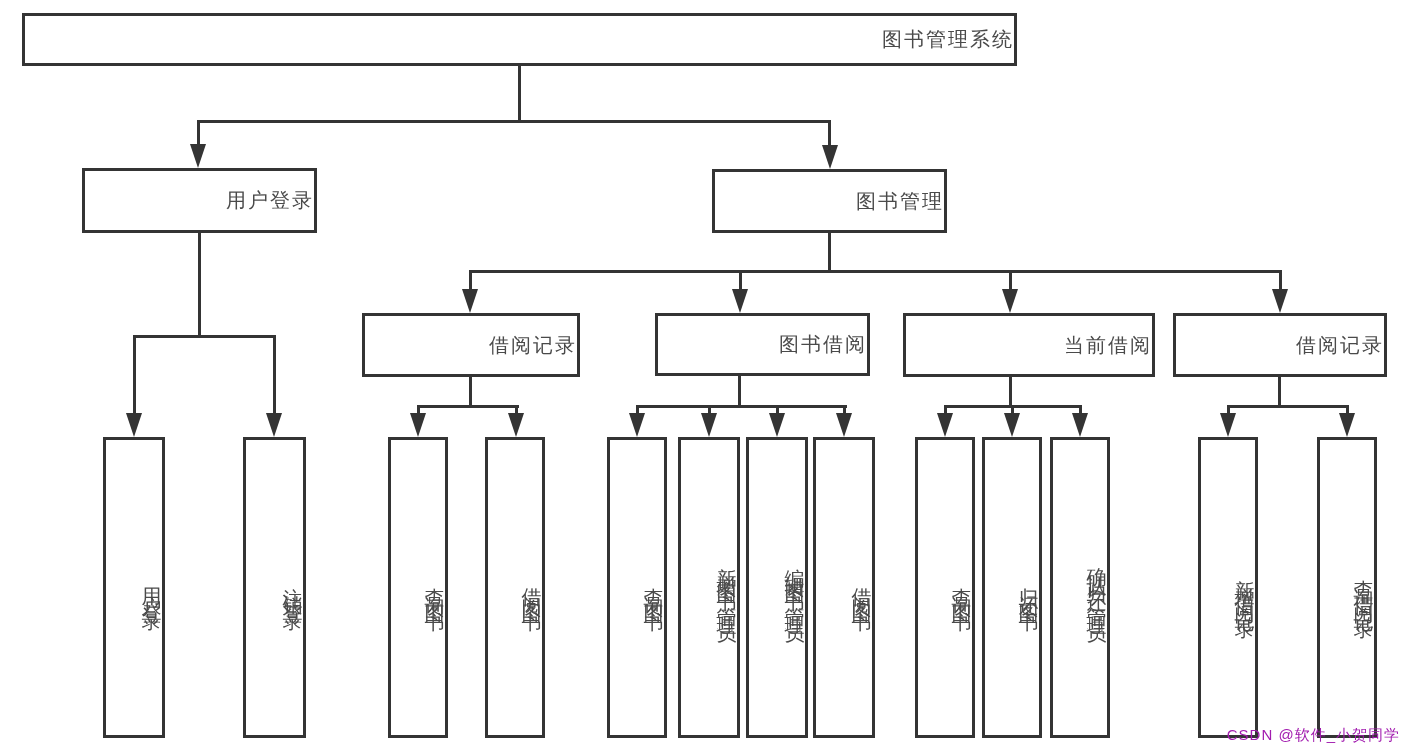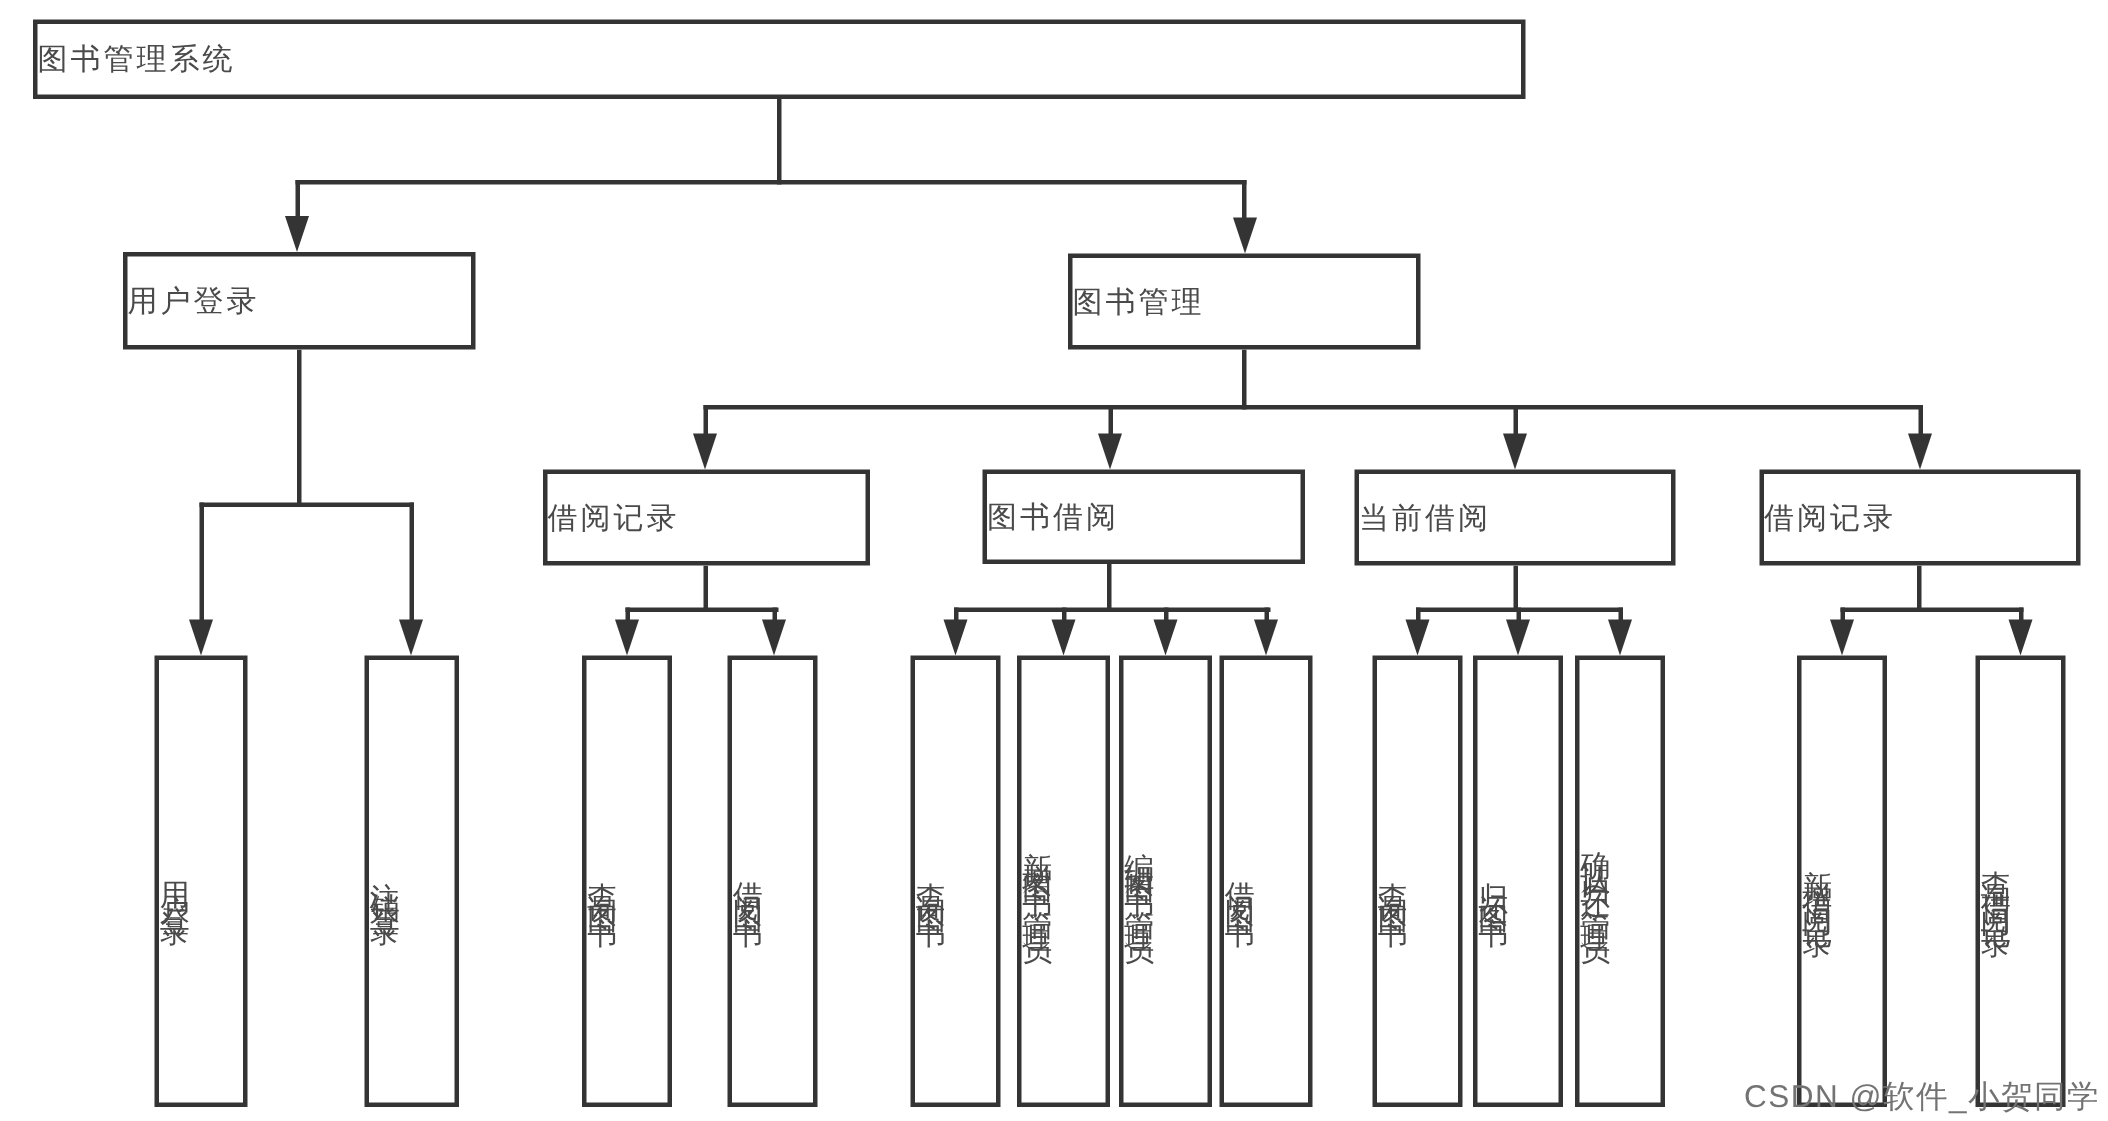--- a/index.html
+++ b/index.html
@@ -2,34 +2,34 @@
 <html><head>
 <meta charset="utf-8">
 <style>
   html,body{margin:0;padding:0;background:#ffffff;}
   #canvas{
     position:relative;width:1405px;height:747px;overflow:hidden;
     background:#ffffff;font-family:"Liberation Sans","DejaVu Sans",sans-serif;
   }
   .bx{
     position:absolute;box-sizing:border-box;background:#ffffff;
-    border:3px solid #343434;display:flex;align-items:center;justify-content:flex-start;
+    border:3px solid #343434;display:flex;align-items:center;justify-content:flex-end;
     font-size:20px;color:#4a4a4a;letter-spacing:2px;white-space:nowrap;
   }
   .leaf span{
     writing-mode:vertical-rl;letter-spacing:8px;line-height:1;white-space:normal;
   }
   .ln{position:absolute;background:#343434;}
   .ar{
     position:absolute;width:0;height:0;
     border-left:8px solid transparent;border-right:8px solid transparent;
     border-top:24px solid #343434;
   }
   .watermark{
-    position:absolute;right:5px;bottom:2px;font-size:21px;color:#737373;
+    position:absolute;right:5px;bottom:2px;font-size:15px;color:#a21caf;
     letter-spacing:1px;white-space:nowrap;
   }
 </style>
 </head>
 <body>
 
 <div id="canvas">
 
   <div class="ln" style="left:518px;top:66px;width:3px;height:57px"></div>
   <div class="ln" style="left:197px;top:120px;width:634px;height:3px"></div>
@@ -103,21 +103,21 @@
   <div class="bx" style="left:712px;top:169px;width:235px;height:64px">
     <span>图书管理</span>
   </div>
 
   <div class="bx" style="left:362px;top:313px;width:218px;height:64px">
     <span>借阅记录</span>
   </div>
   <div class="bx" style="left:655px;top:313px;width:215px;height:63px">
     <span>图书借阅</span>
   </div>
-  <div class="bx" style="left:903px;top:313px;width:214px;height:64px">
+  <div class="bx" style="left:903px;top:313px;width:252px;height:64px">
     <span>当前借阅</span>
   </div>
   <div class="bx" style="left:1173px;top:313px;width:214px;height:64px">
     <span>借阅记录</span>
   </div>
 
   <div class="bx leaf" style="left:103px;top:437px;width:62px;height:301px">
     <span>用户登录</span>
   </div>
   <div class="bx leaf" style="left:243px;top:437px;width:63px;height:301px">

